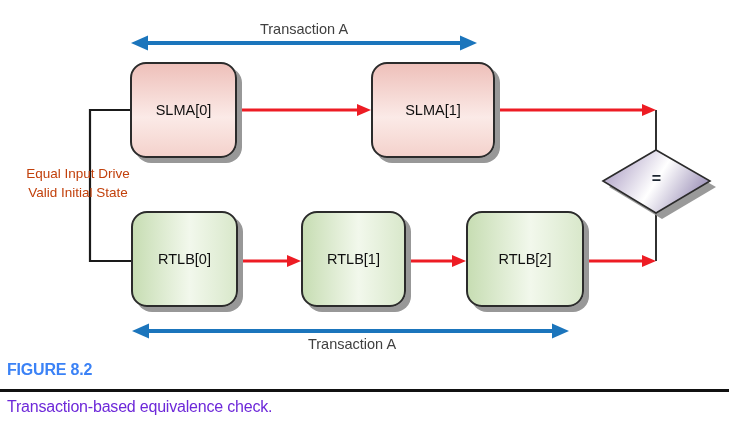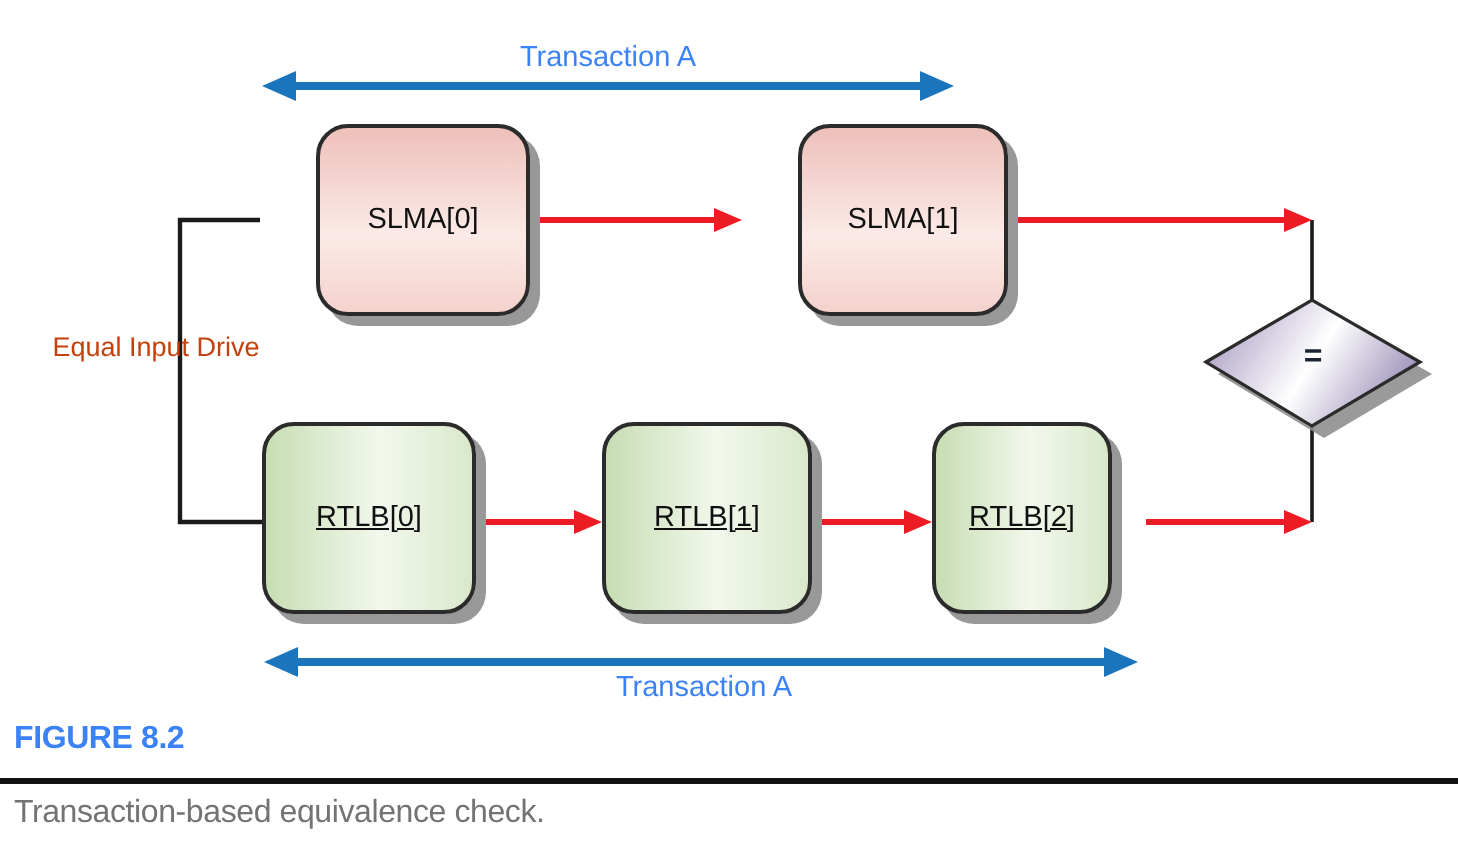--- a/index.html
+++ b/index.html
@@ -8,47 +8,47 @@
     font-family:"Liberation Sans", sans-serif;overflow:hidden;
   }
   svg{position:absolute;left:0;top:0;}
   .box{
     position:absolute;box-sizing:border-box;
     border:2px solid #2b2b2b;border-radius:16px;
     display:flex;align-items:center;justify-content:center;
     font-size:14.5px;color:#101010;
     box-shadow:5px 5px 0 #989898;
   }
-  .pink{background:linear-gradient(180deg,#eec0ba 0%,#fbeae7 58%,#f4d2cc 100%);margin-left:28px;}
-  .green{background:linear-gradient(90deg,#c7ddb3 0%,#f2f8ec 55%,#d9e8cb 100%);text-decoration:underline;}
+  .pink{background:linear-gradient(180deg,#eec0ba 0%,#fbeae7 58%,#f4d2cc 100%);}
+  .green{background:linear-gradient(90deg,#c7ddb3 0%,#f2f8ec 55%,#d9e8cb 100%);}
   .slma0{left:130px;top:62px;width:107px;height:96px;}
-  .slma1{left:371px;top:62px;width:105px;height:96px;}
+  .slma1{left:371px;top:62px;width:124px;height:96px;}
   .rtlb0{left:131px;top:211px;width:107px;height:96px;}
   .rtlb1{left:301px;top:211px;width:105px;height:96px;}
-  .rtlb2{left:466px;top:211px;width:90px;height:96px;}
+  .rtlb2{left:466px;top:211px;width:118px;height:96px;}
   .arrow-label{
-    position:absolute;font-size:14.5px;color:#3b82f6;text-align:center;width:150px;
+    position:absolute;font-size:14.5px;color:#404040;text-align:center;width:150px;
   }
   .label-top{left:229px;top:21px;}
   .label-bottom{left:277px;top:336px;}
   .note{
     position:absolute;left:13px;top:164px;width:130px;
     font-size:13.5px;line-height:19px;color:#c2410c;text-align:center;
   }
   .eq{
     position:absolute;left:641px;top:170px;width:31px;text-align:center;
     font-size:16px;font-weight:bold;color:#1b2430;
   }
   .fig-label{
     position:absolute;left:7px;top:361px;font-size:16px;font-weight:bold;
     letter-spacing:-0.2px;color:#3b82f6;
   }
   .fig-rule{position:absolute;left:0;top:389px;width:729px;height:3px;background:#111;}
   .fig-caption{
-    position:absolute;left:7px;top:398px;font-size:16px;color:#737373;
+    position:absolute;left:7px;top:398px;font-size:16px;color:#6d28d9;
     letter-spacing:-0.2px;
   }
 </style>
 </head>
 <body>
 
 <div id="stage">
 
   <svg width="729" height="425" viewBox="0 0 729 425">
     <defs>
@@ -104,20 +104,21 @@
   </div>
   <div class="box green rtlb2">
     <span>RTLB[2]</span>
   </div>
 
   <div class="arrow-label label-top">Transaction A</div>
   <div class="arrow-label label-bottom">Transaction A</div>
 
   <div class="note">
     <div>Equal Input Drive</div>
+    <div>Valid Initial State</div>
   </div>
 
   <div class="eq">=</div>
 
   <div class="fig-label">FIGURE 8.2</div>
   <div class="fig-rule"></div>
   <div class="fig-caption">Transaction-based equivalence check.</div>
 
 </div>
 

